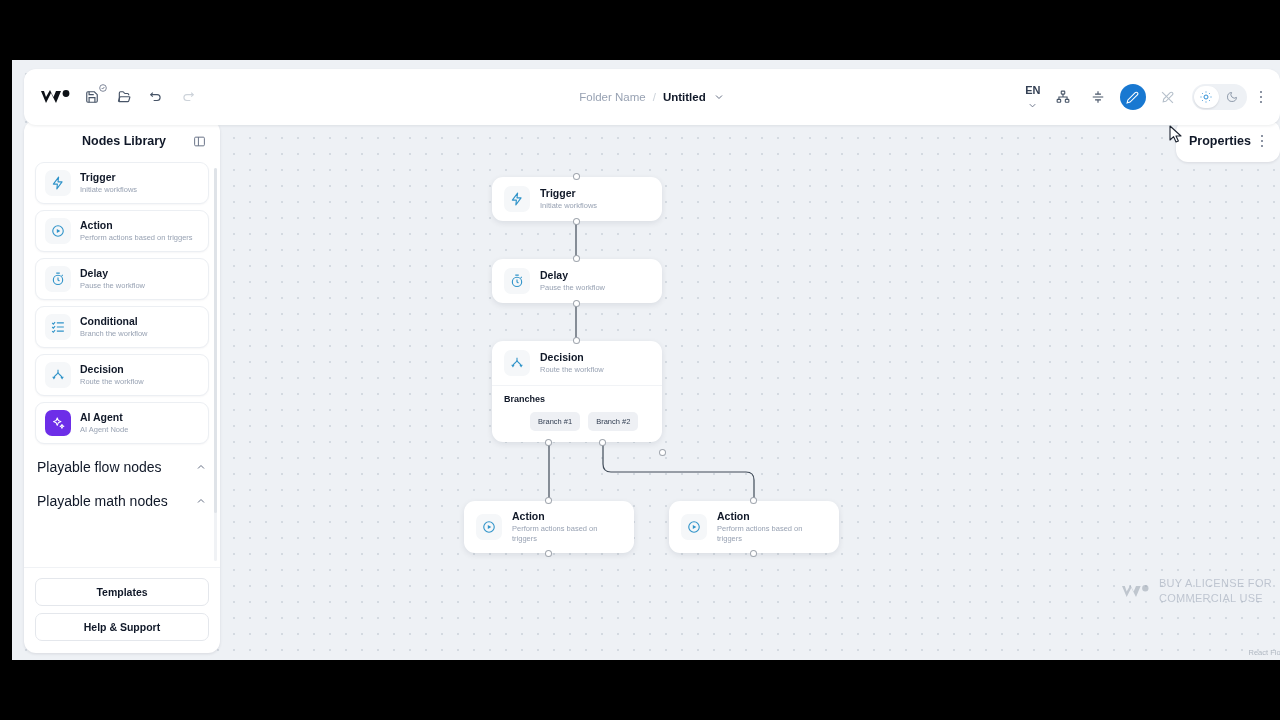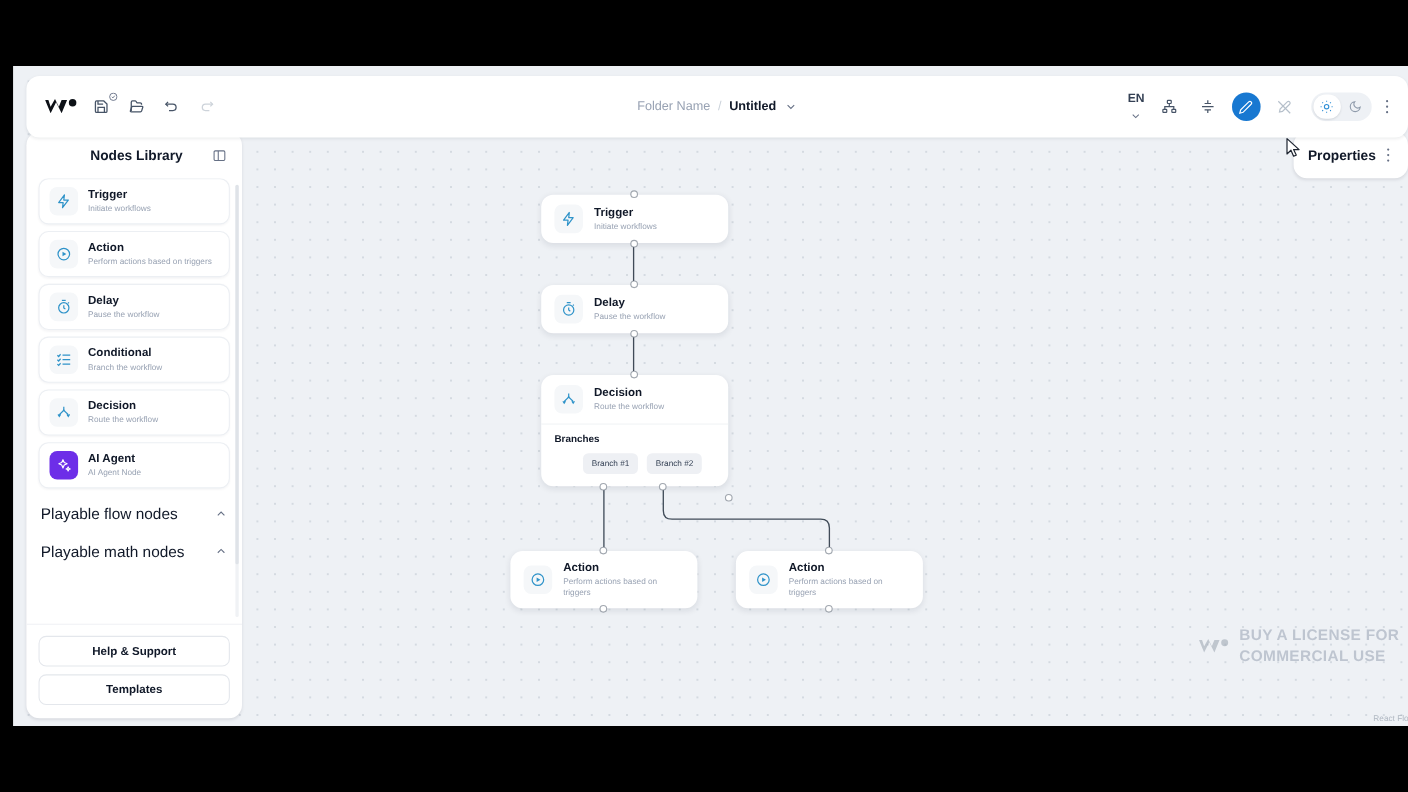--- a/index.html
+++ b/index.html
@@ -178,21 +178,21 @@
     border: 1.4px solid #44506080;
     z-index: 20;
   }
   #edges { position: absolute; inset: 0; z-index: 8; pointer-events: none; }
   
   #watermark {
     position: absolute; right: 20px; bottom: 54px;
     display: flex; align-items: center; gap: 9px;
     opacity: .55; z-index: 5;
   }
-  .wm-text { font-size: 14px; font-weight: 700; color: #98a2b3; line-height: 1.35; letter-spacing: .3px; }
+  .wm-text { font-size: 11px; font-weight: 400; color: #98a2b3; line-height: 1.35; letter-spacing: .3px; }
   #attrib {
     position: absolute; right: 6px; bottom: 3px;
     font-size: 7.5px; color: #b0b8c2; z-index: 5;
   }
   #cursor { position: absolute; left: 1157px; top: 65px; z-index: 90; }
 </style>
 </head>
 <body>
 
 <div id="app">
@@ -418,22 +418,22 @@
         <span>Playable math nodes</span>
         <span style="display:flex;color:#667085">
           <svg width="12" height="12" viewBox="0 0 24 24" fill="none" stroke="currentColor" stroke-width="2">
               <path d="M6 15l6-6 6 6"></path>
             </svg>
         </span>
       </div>
     </div>
 
     <div class="sb-foot">
+      <button class="sb-btn">Templates</button>
       <button class="sb-btn">Help &amp; Support</button>
-      <button class="sb-btn">Templates</button>
     </div>
   </div>
 
   <div id="properties">
     <span class="prop-title">Properties</span>
     <span class="kebab">
         <i></i>
         <i></i>
         <i></i>
       </span>

